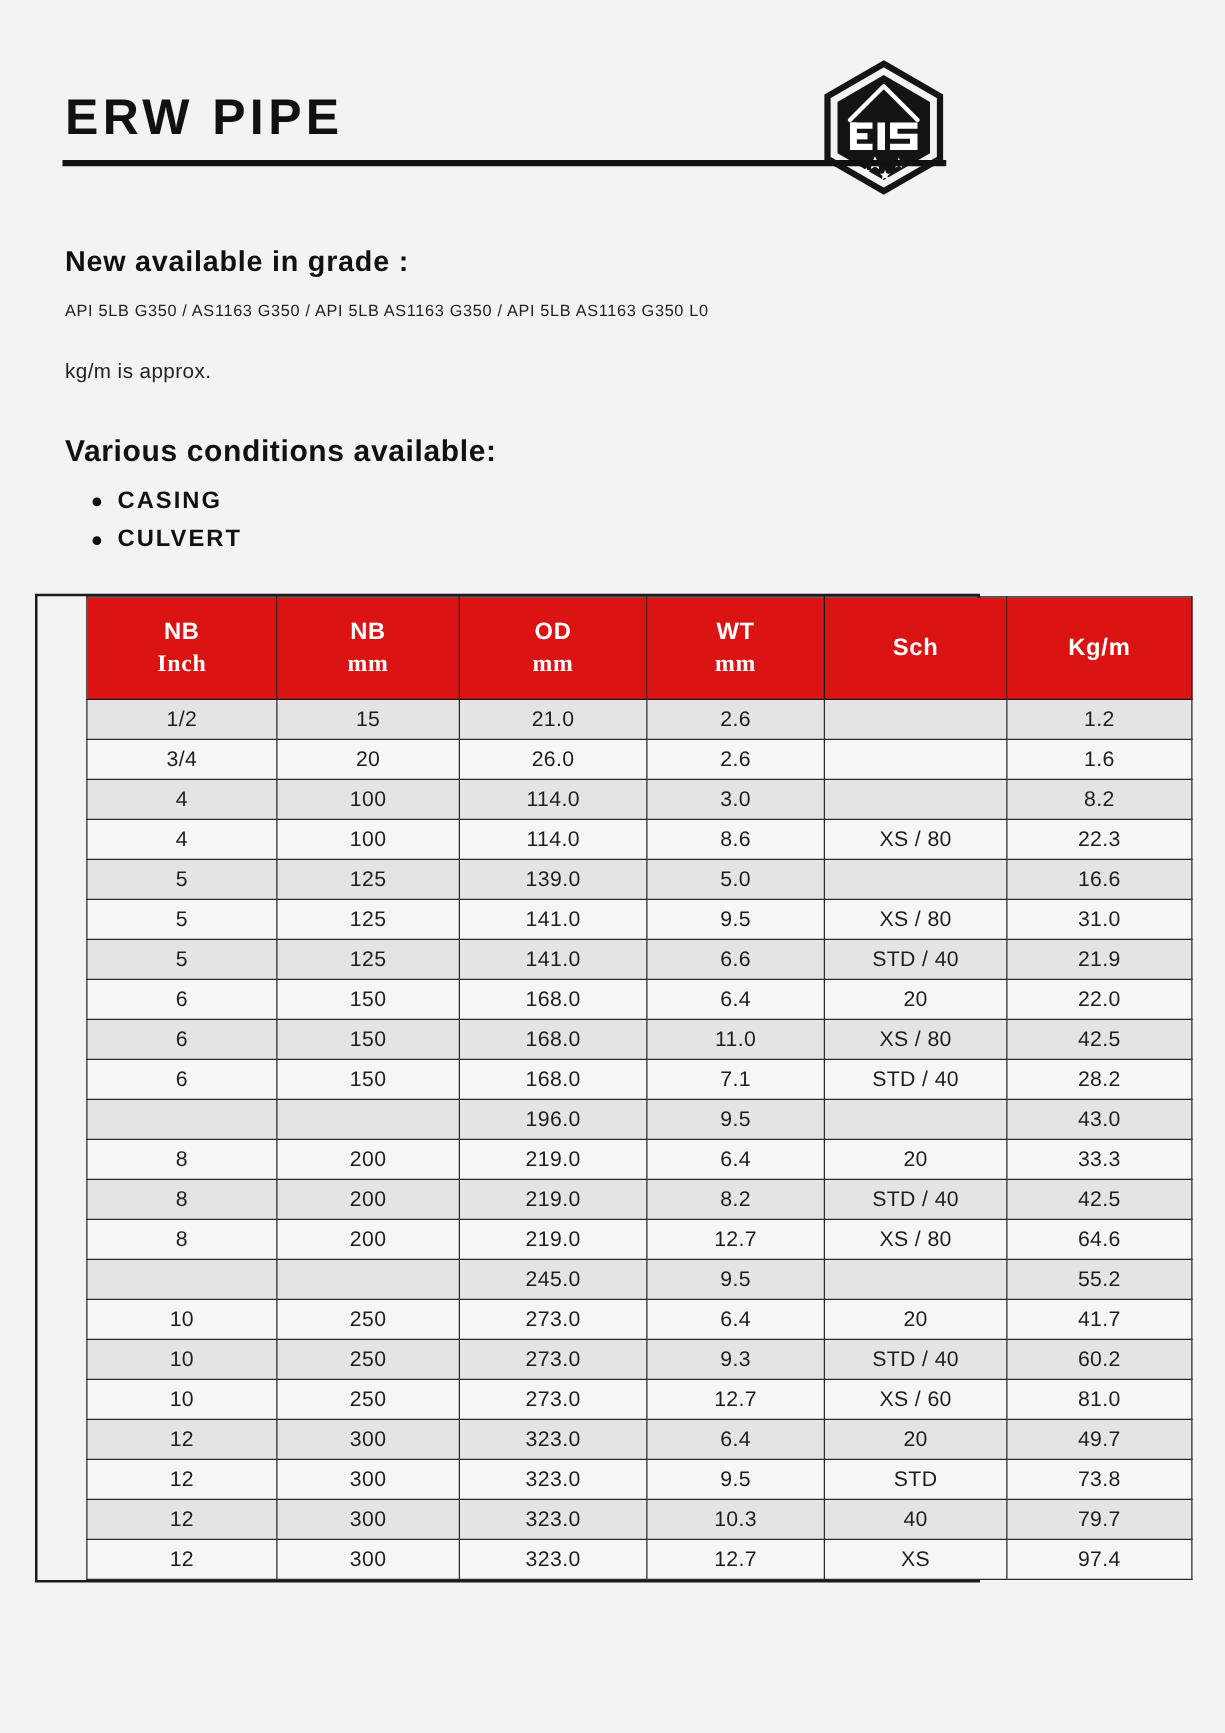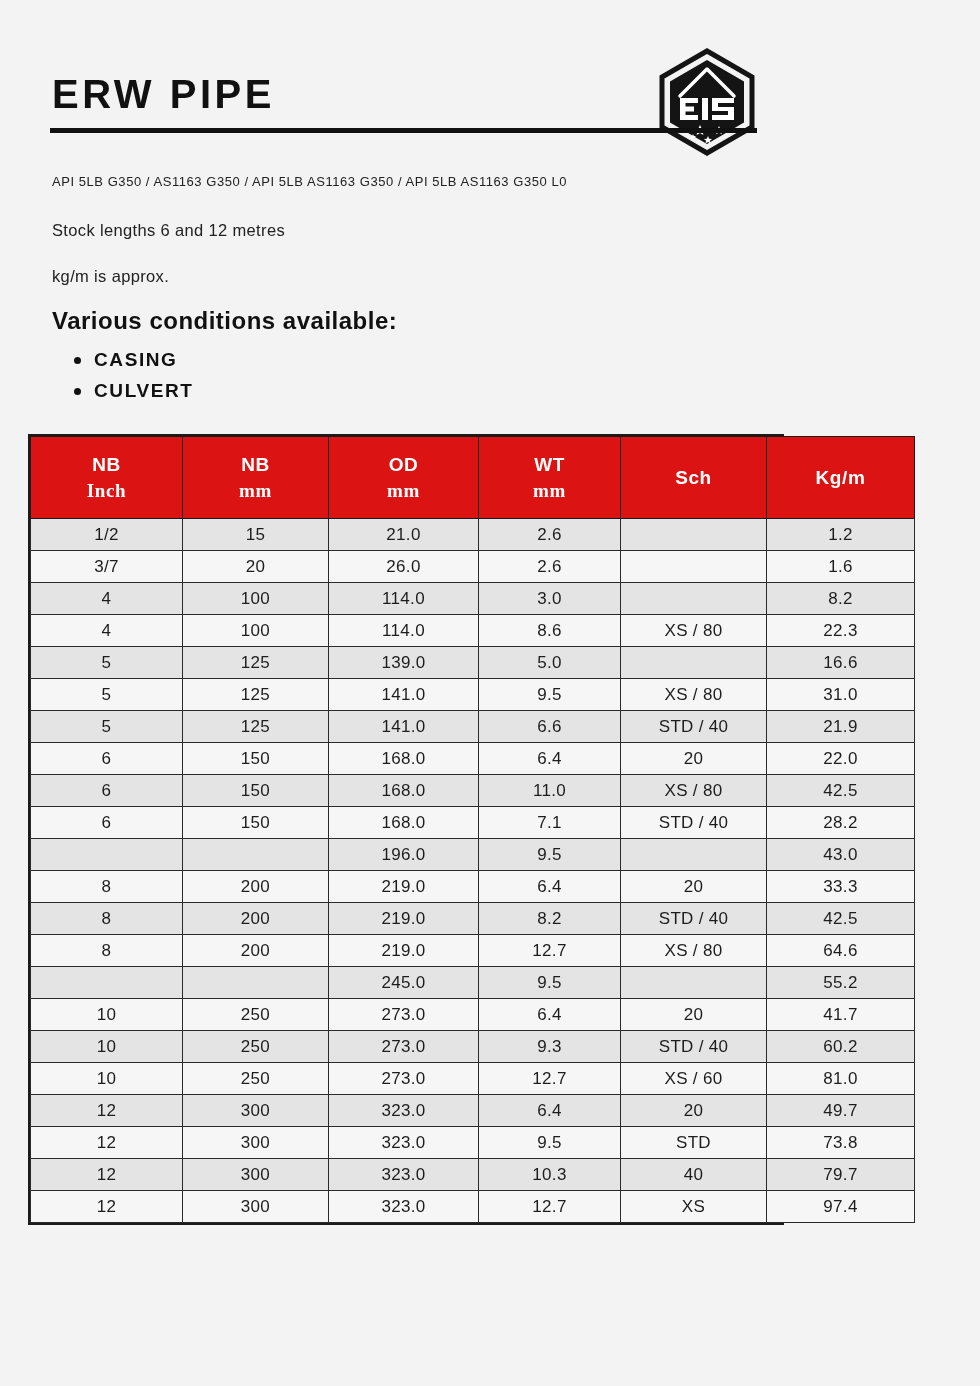--- a/index.html
+++ b/index.html
@@ -84,21 +84,21 @@
     color: #222;
   }
 
   .note-gap { margin-top: 22px; }
 
   .conditions-heading {
     font-size: 24px;
     font-weight: 700;
     letter-spacing: 0.5px;
     color: #111;
-    margin-top: 18px;
+    margin-top: 38px;
   }
 
   .conditions-cols {
     display: flex;
     margin-top: 10px;
     padding-left: 16px;
   }
 
   .cond-col { width: 200px; }
   .cond-col + .cond-col { width: auto; }
@@ -127,20 +127,21 @@
   
   .table-wrap {
     margin: 28px 28px 0 28px;
     border: 2px solid #1b1b1b;
   }
 
   table.spec {
     width: 100%;
     border-collapse: collapse;
     table-layout: fixed;
+    margin-left: 39px;
   }
 
   table.spec th, table.spec td {
     border: 1px solid #2a2a2a;
     text-align: center;
     vertical-align: middle;
   }
 
   table.spec thead th {
     background: #db1313;
@@ -208,24 +209,24 @@
           <polygon points="37,86 37.9,88 40.1,88.2 38.4,89.6 38.9,91.7 37,90.6 35.1,91.7 35.6,89.6 33.9,88.2 36.1,88"></polygon>
         </g>
       </svg>
     </div>
 
     <div class="title-rule"></div>
   </div>
 
   <div class="content">
 
+    <div class="section-heading">New available in grade :</div>
     <div class="grade-line">API 5LB G350 / AS1163 G350 / API 5LB AS1163 G350 / API 5LB AS1163 G350 L0</div>
 
     <div class="note-block">
-      <div>Stock lengths 6 and 12 metres</div>
       <div class="note-gap">kg/m is approx.</div>
     </div>
 
     <div class="conditions-heading">Various conditions available:</div>
 
     <div class="conditions-cols">
       <div class="cond-col">
         <div class="cond-item">CASING</div>
         <div class="cond-item">CULVERT</div>
       </div>
@@ -272,21 +273,21 @@
       <tbody id="spec-body">
           <tr class="row-a">
             <td>1/2</td>
             <td>15</td>
             <td>21.0</td>
             <td>2.6</td>
             <td></td>
             <td>1.2</td>
           </tr>
           <tr class="row-b">
-            <td>3/7</td>
+            <td>3/4</td>
             <td>20</td>
             <td>26.0</td>
             <td>2.6</td>
             <td></td>
             <td>1.6</td>
           </tr>
           <tr class="row-a">
             <td>4</td>
             <td>100</td>
             <td>114.0</td>

